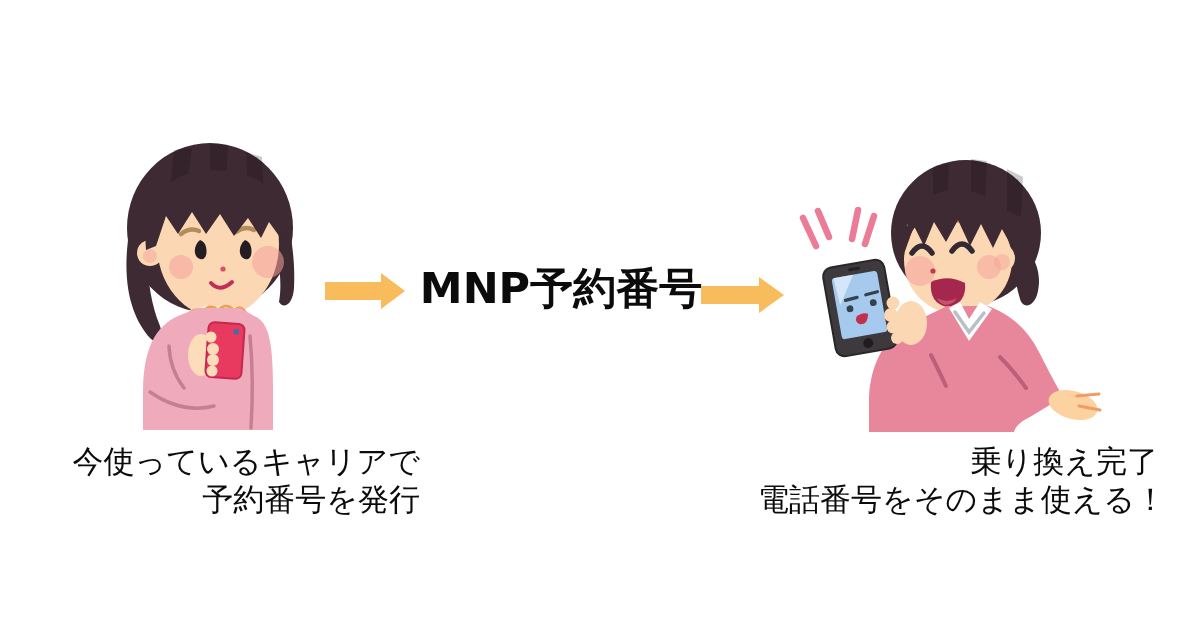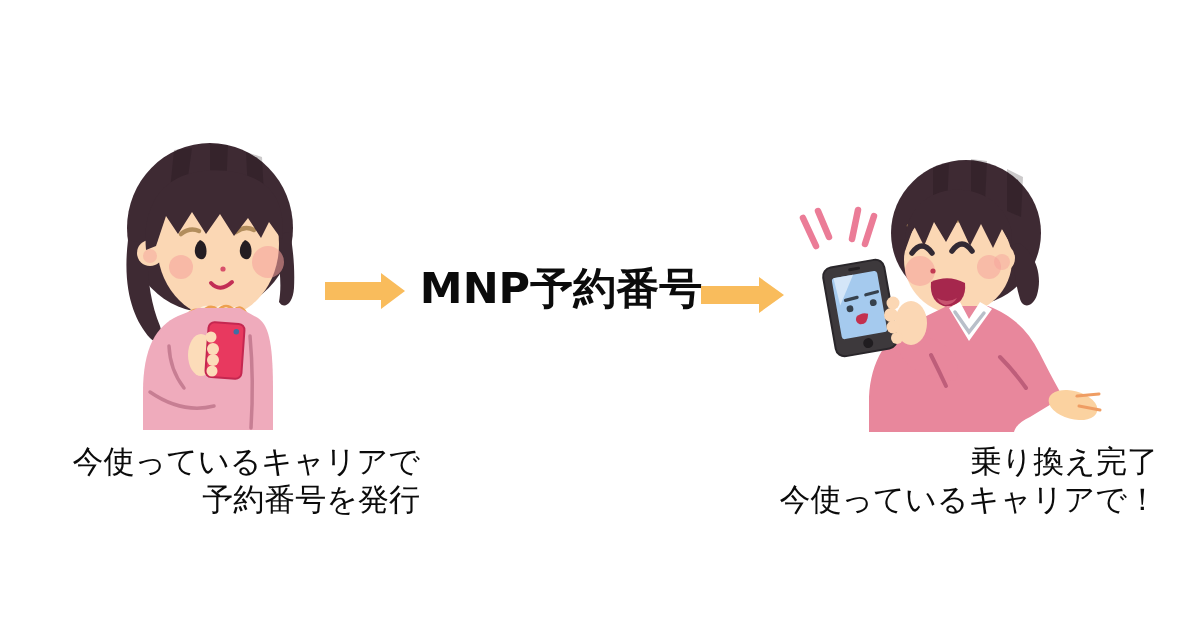--- a/index.html
+++ b/index.html
@@ -175,16 +175,16 @@
     </svg>
   </figure>
 
   <div class="caption caption-left">
     <div>今使っているキャリアで</div>
     <div>予約番号を発行</div>
   </div>
 
   <div class="caption caption-right">
     <div>乗り換え完了</div>
-    <div>今使っているキャリアで！</div>
+    <div>電話番号をそのまま使える！</div>
   </div>
 
 </div>
 
 </body></html>

